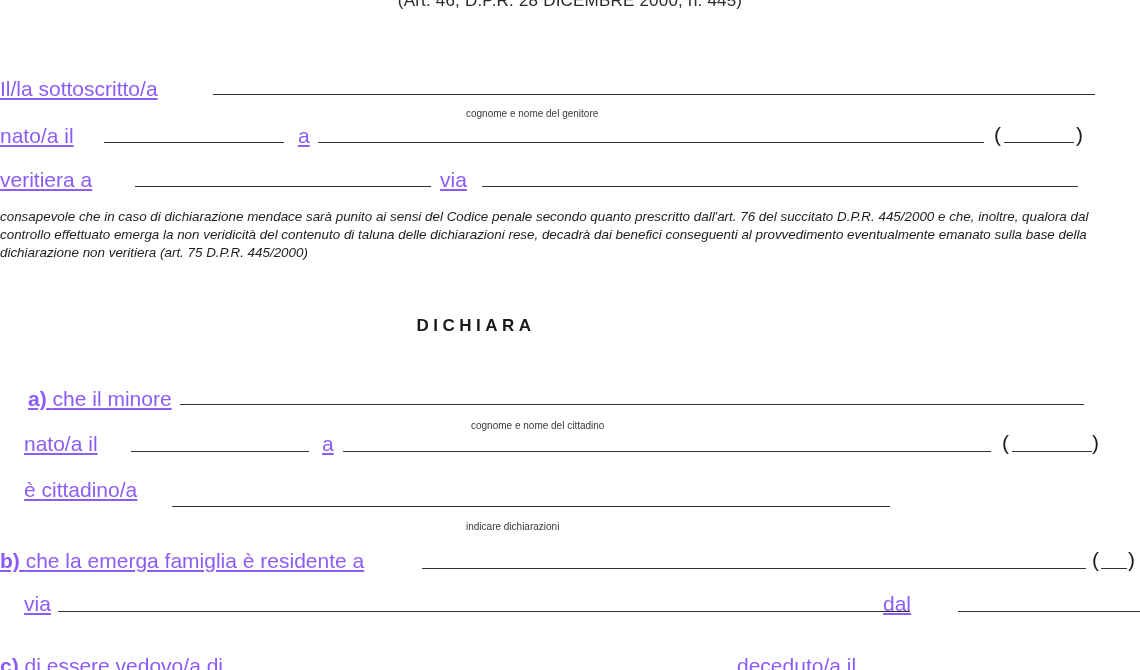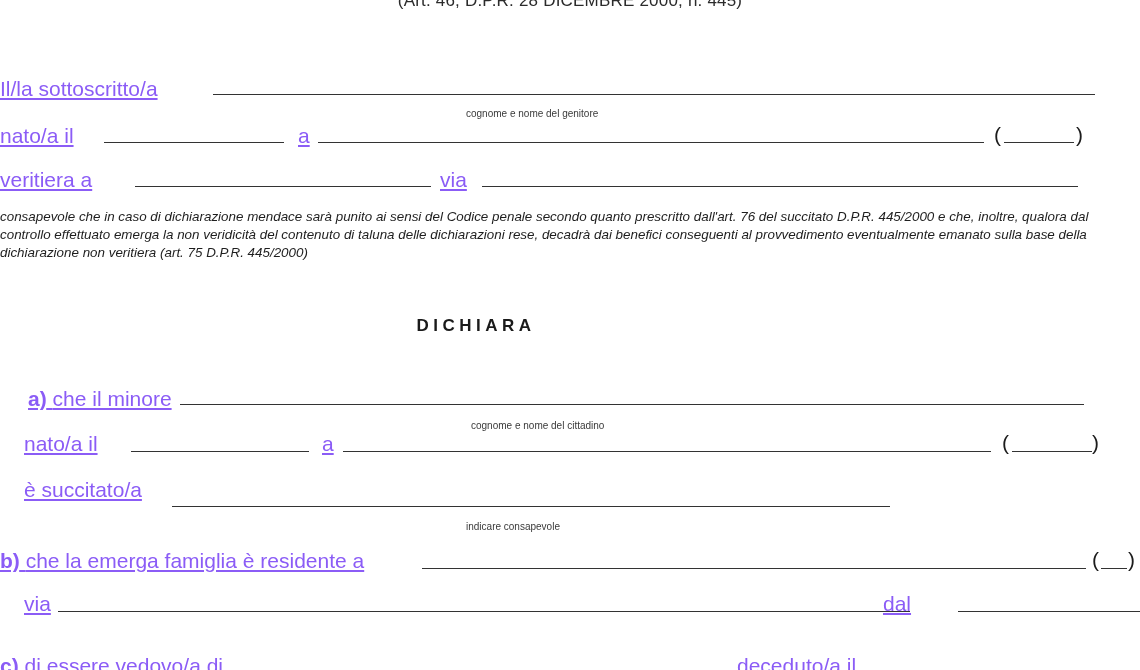--- a/index.html
+++ b/index.html
@@ -60,23 +60,23 @@
 <div class="abs hint" style="left:471px; top:420px;">cognome e nome del cittadino</div>
 
 <div class="abs line-text" style="left:24px; top:432px;">nato/a il</div>
 <div class="rule" style="left:131px; top:451px; width:178px;"></div>
 <div class="abs line-text" style="left:322px; top:432px;">a</div>
 <div class="rule" style="left:343px; top:451px; width:648px;"></div>
 <div class="abs paren" style="left:1002px; top:431px;">(</div>
 <div class="rule" style="left:1012px; top:451px; width:80px;"></div>
 <div class="abs paren" style="left:1092px; top:431px;">)</div>
 
-<div class="abs line-text" style="left:24px; top:478px;">è succitato/a</div>
+<div class="abs line-text" style="left:24px; top:478px;">è cittadino/a</div>
 <div class="rule" style="left:172px; top:506px; width:718px;"></div>
-<div class="abs hint" style="left:466px; top:521px;">indicare consapevole</div>
+<div class="abs hint" style="left:466px; top:521px;">indicare dichiarazioni</div>
 
 <div class="abs line-text" style="left:0; top:549px;">
   <span class="bold">b)</span>
   <span>che la emerga famiglia è residente a</span>
 </div>
 <div class="rule" style="left:422px; top:568px; width:664px;"></div>
 <div class="abs paren" style="left:1092px; top:548px;">(</div>
 <div class="rule" style="left:1101px; top:568px; width:26px;"></div>
 <div class="abs paren" style="left:1128px; top:548px;">)</div>
 

